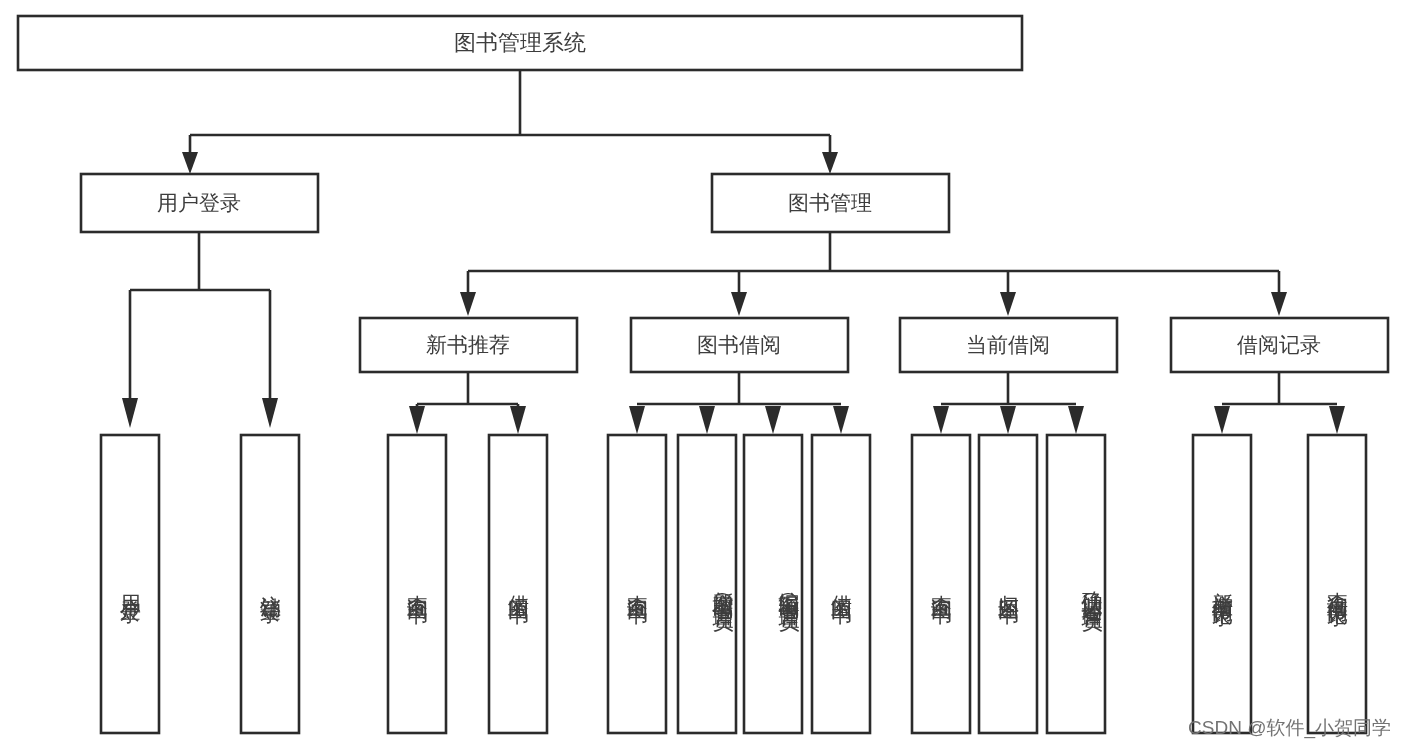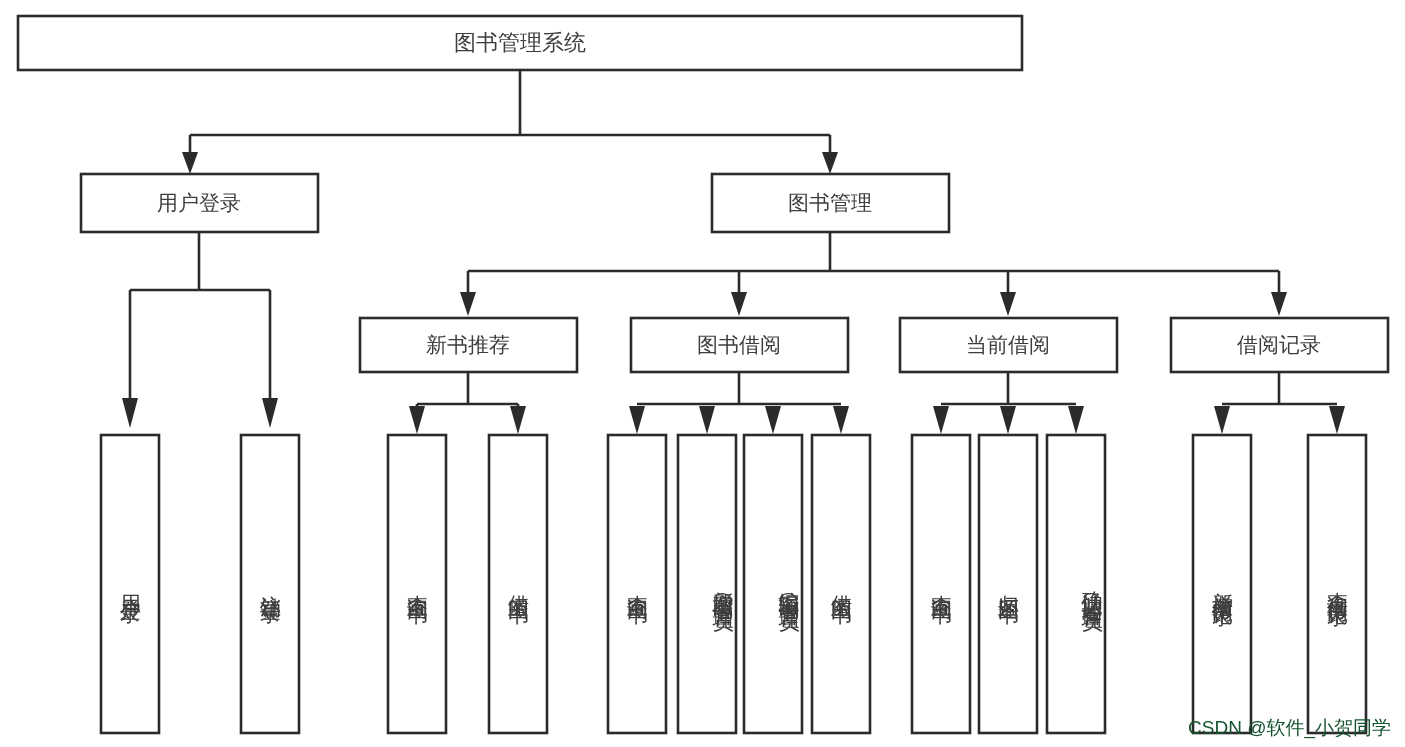--- a/index.html
+++ b/index.html
@@ -68,21 +68,21 @@
   }
   .vlabel.center {
     align-items: center;
   }
   .watermark {
     position: absolute;
     right: 14px;
     bottom: 6px;
     font-family: "Liberation Sans", "DejaVu Sans", sans-serif;
     font-size: 19px;
-    color: #14532d;
+    color: #737373;
     white-space: nowrap;
   }
 </style>
 </head>
 <body>
 
 <div id="diagram-root">
 
   <svg class="flow" viewBox="0 0 1405 747" xmlns="http://www.w3.org/2000/svg">
 

